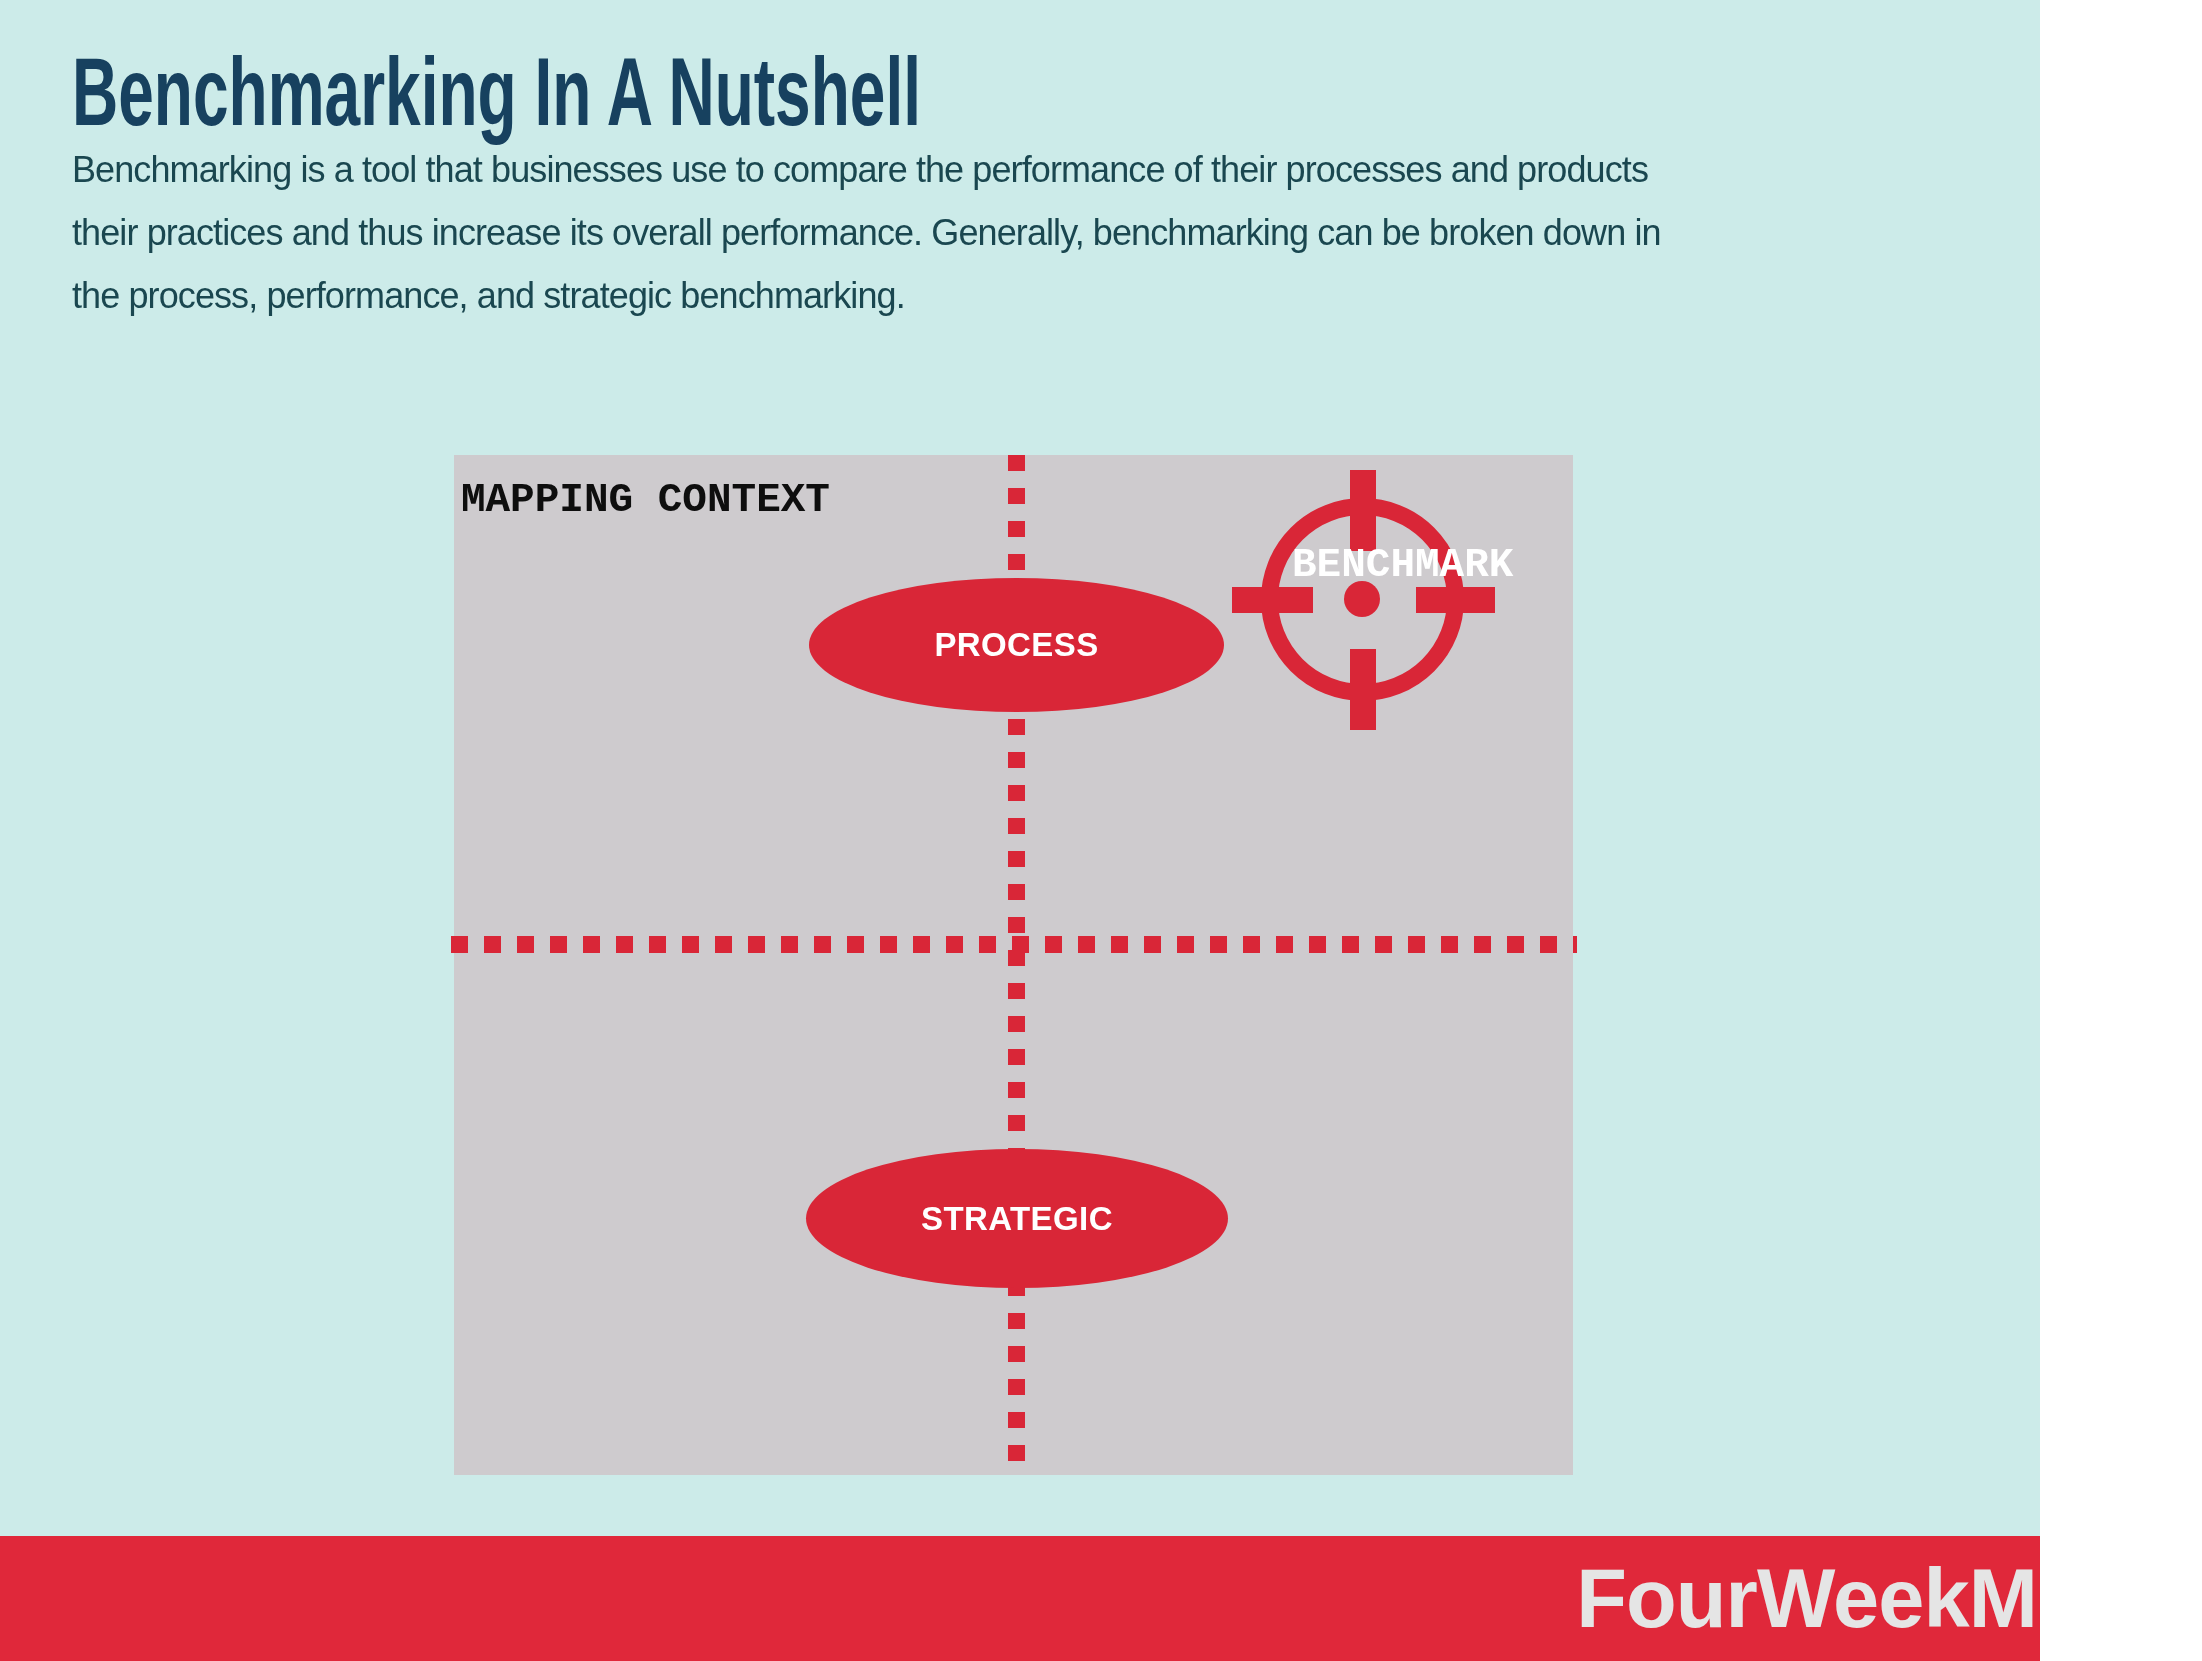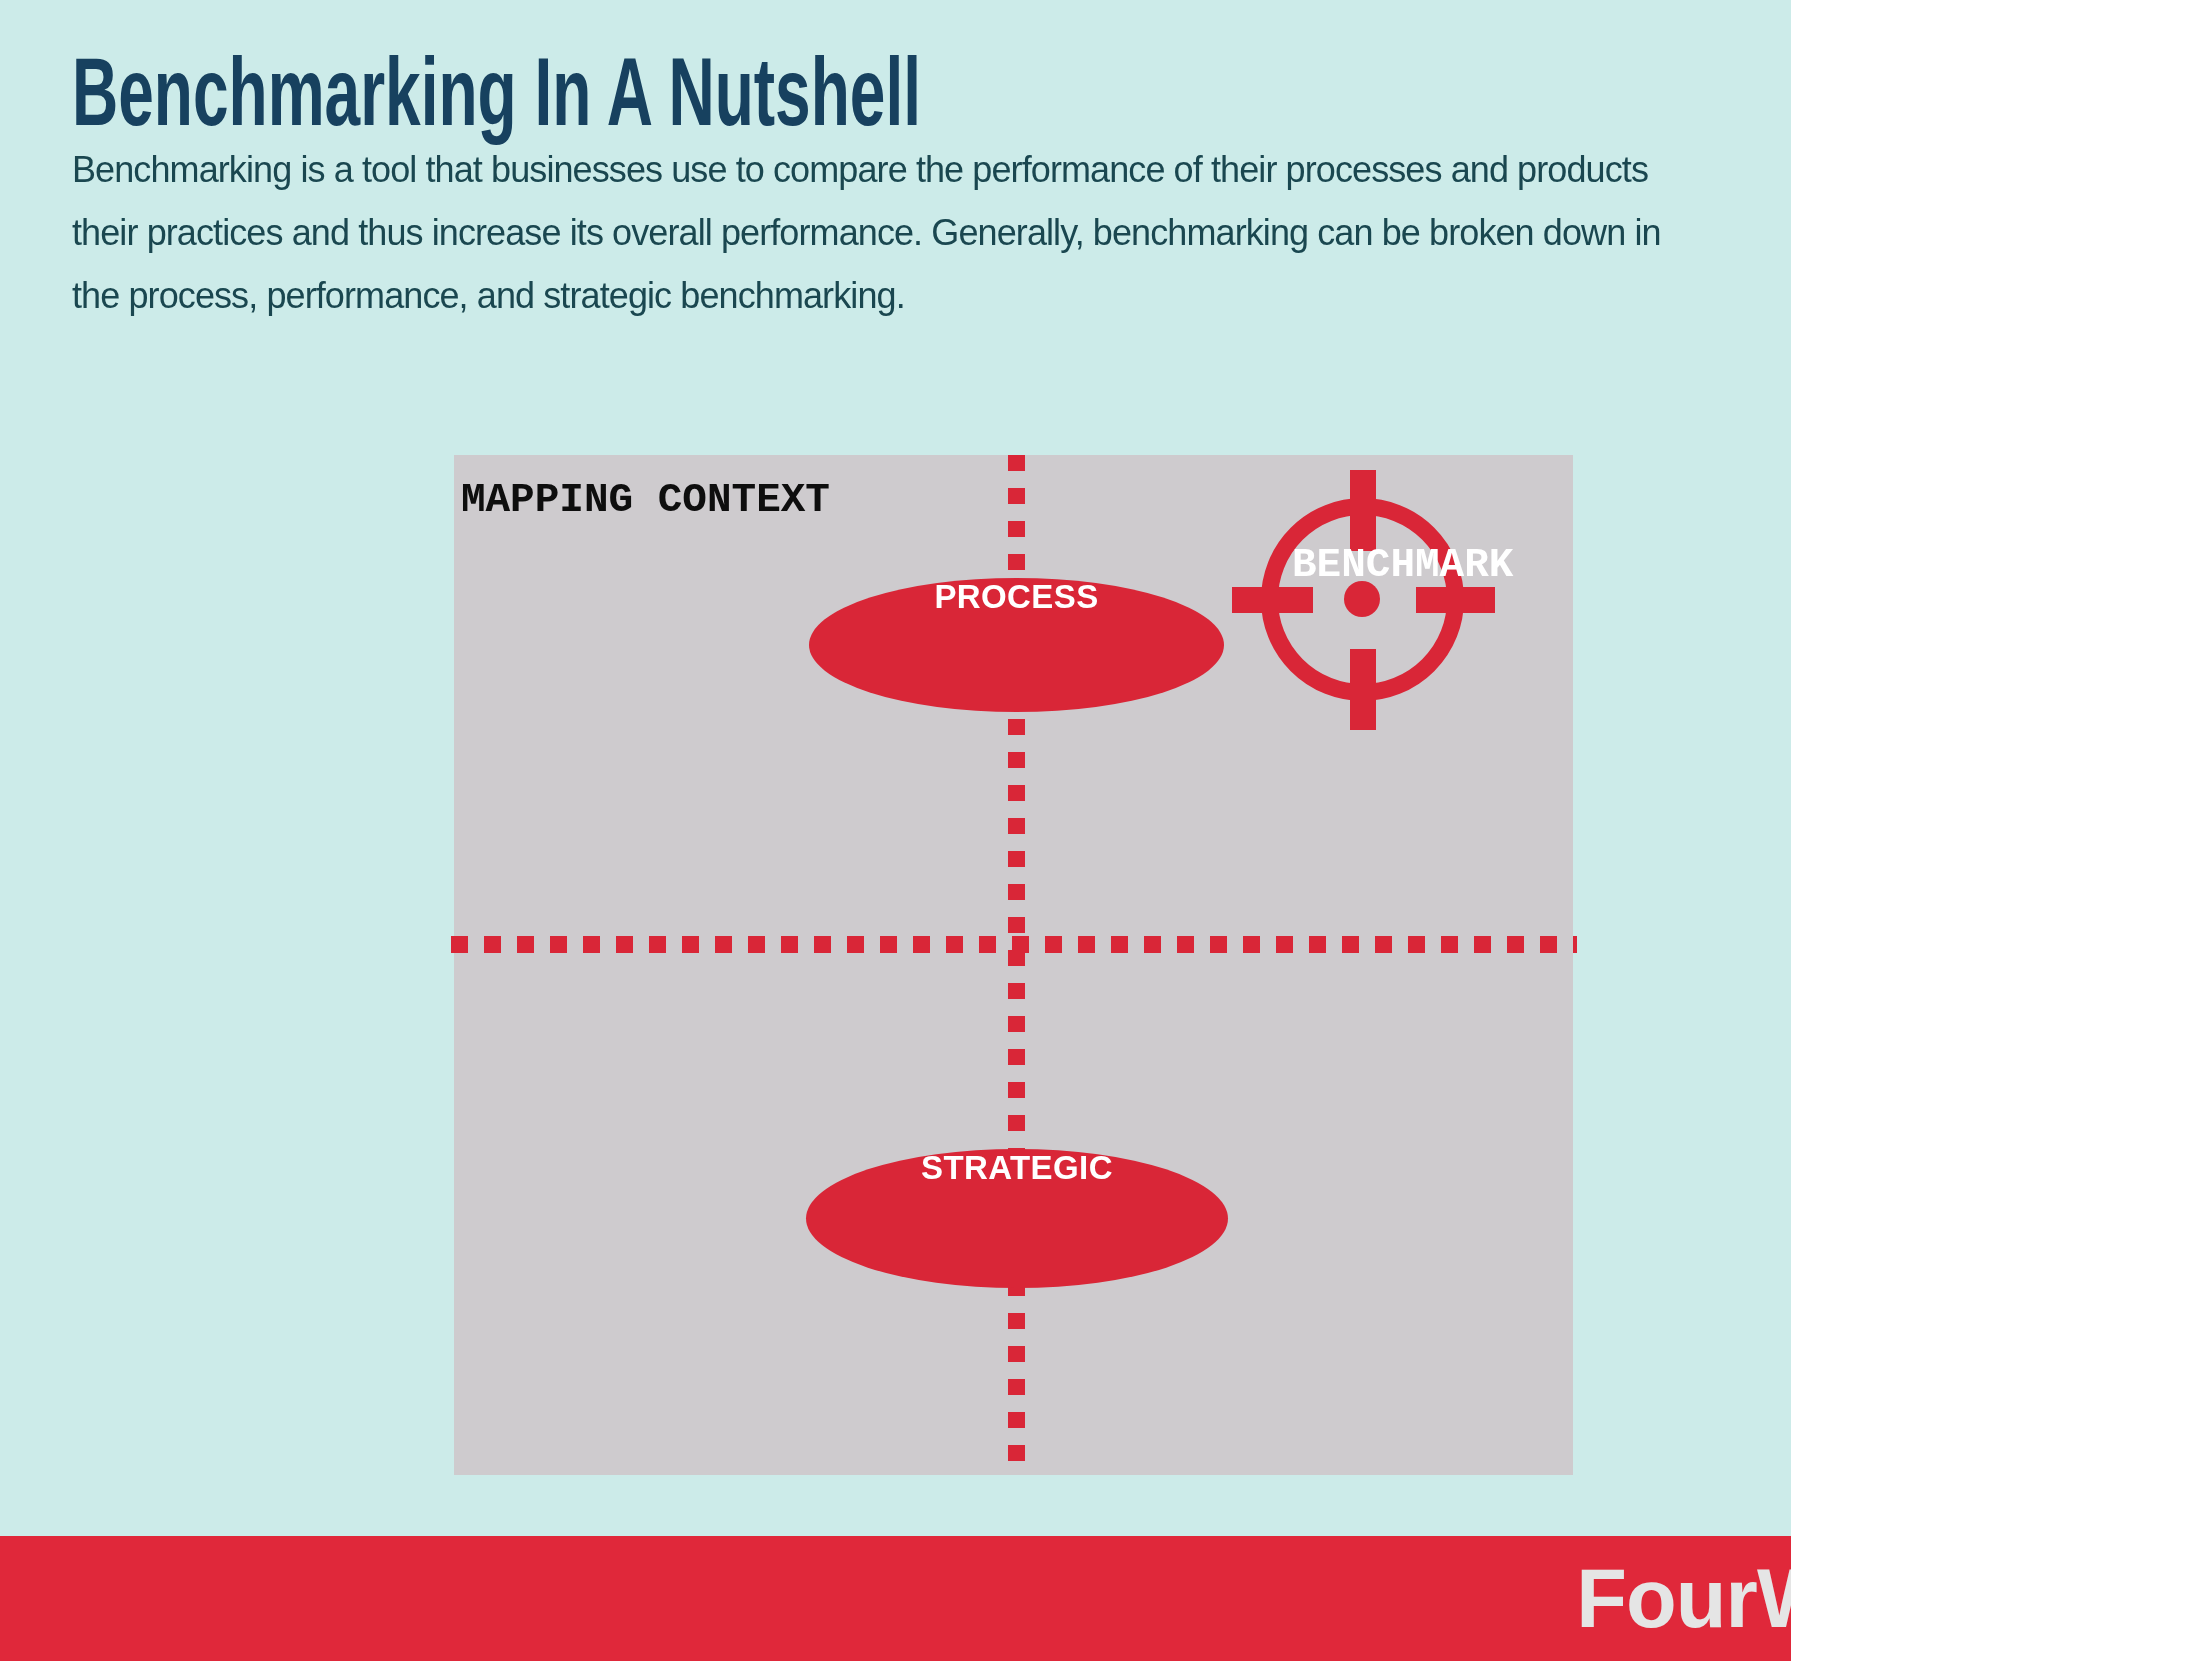--- a/index.html
+++ b/index.html
@@ -1,18 +1,18 @@
 <!DOCTYPE html>
 <html style="font-size:13.8px"><head>
 <meta charset="utf-8">
 <style>
   html,body{margin:0;padding:0;}
   .canvas{
     position:relative;
-    width:1791px;height:1661px;
+    width:2040px;height:1661px;
     background:#ccebe9;
     overflow:hidden;
     font-family:"Liberation Sans", sans-serif;
   }
   .page-title{
     position:absolute;left:72px;top:43px;
     margin:0;
     font-size:97px;line-height:97px;font-weight:bold;
     color:#17415f;
     white-space:nowrap;
@@ -46,21 +46,21 @@
     position:absolute;left:554px;top:0;width:17px;height:1020px;
     background:repeating-linear-gradient(to bottom,#d92637 0px,#d92637 16.3px,rgba(0,0,0,0) 16.3px,rgba(0,0,0,0) 33px);
   }
   .hline{
     position:absolute;left:-3.4px;top:481px;width:1126px;height:17px;
     background:repeating-linear-gradient(to right,#d92637 0px,#d92637 17px,rgba(0,0,0,0) 17px,rgba(0,0,0,0) 33px);
   }
   .node{
     position:absolute;
     background:#d92637;
-    display:flex;align-items:flex-start;justify-content:center;
+    display:flex;align-items:center;justify-content:center;
     color:#ffffff;
     font-weight:bold;
     font-size:33px;
     letter-spacing:0.4px;
   }
   .node-process{left:355px;top:123px;width:415px;height:134px;border-radius:50%;}
   .node-performance{left:355px;top:424px;width:415px;height:134px;border-radius:26px;}
   .node-strategic{left:352px;top:694px;width:422px;height:139px;border-radius:50%;}
 
   .target{position:absolute;left:0;top:0;width:0;height:0;}

